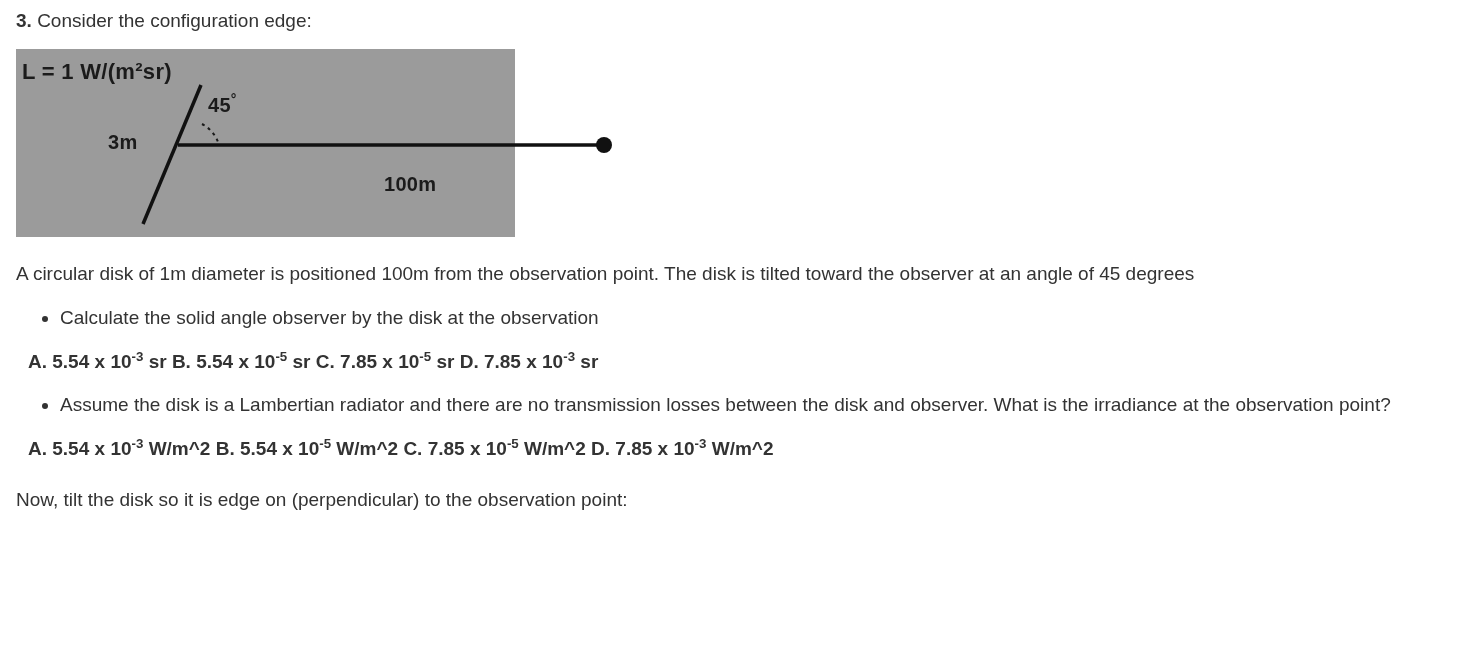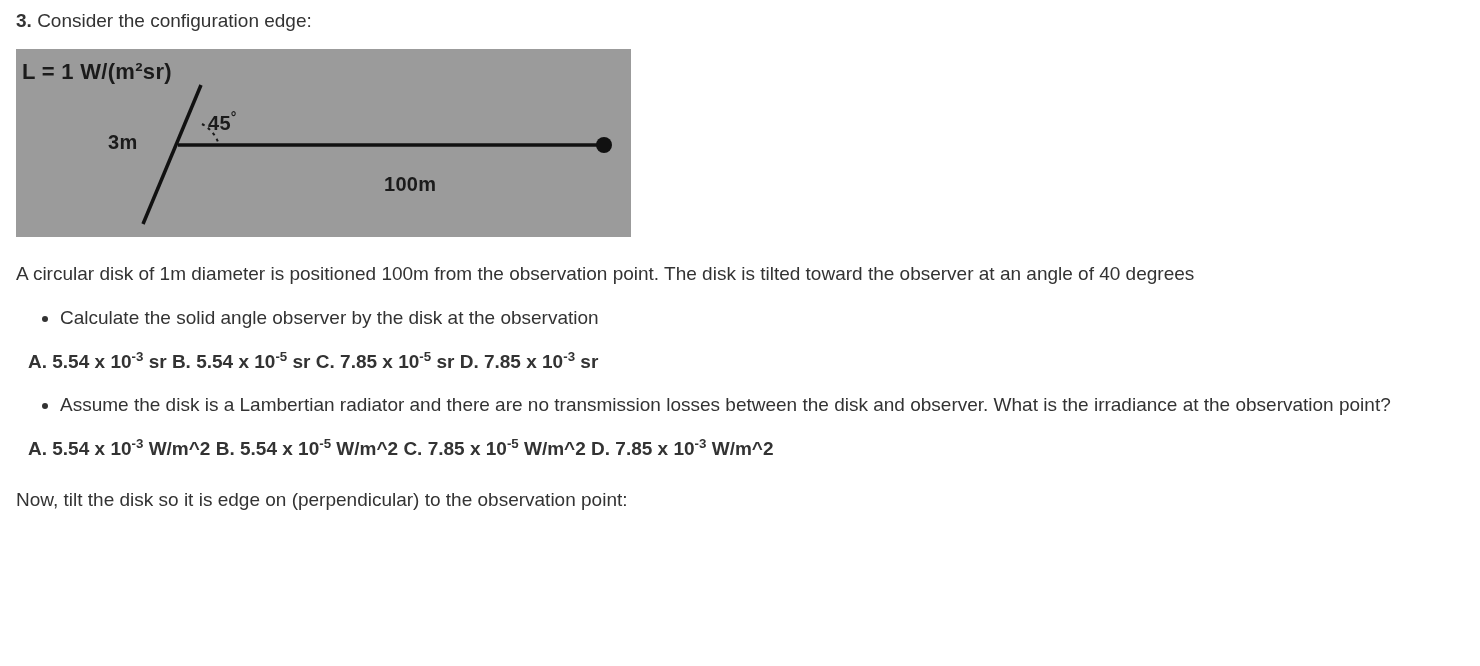--- a/index.html
+++ b/index.html
@@ -8,21 +8,21 @@
       font-size:19px;
       color:#333333;
       padding:6px 16px 16px 16px;
       line-height:1.55;
       width:1480px;
       box-sizing:border-box;
     }
     .q-num{font-weight:700;color:#333}
     .figure{
       background:#9b9b9b;
-      width:615px;height:188px;
+      width:499px;height:188px;
       position:relative;
       margin:12px 0 22px 0;
     }
     .para{margin:0 0 14px 0}
     ul.blist{margin:10px 0 10px 0;padding-left:44px}
     ul.blist li{margin:0 0 14px 0}
     .ans{font-weight:700;color:#333;margin:0 0 14px 12px}
     sup{font-size:.7em}
     
     .ftxt{
@@ -41,39 +41,39 @@
   <span class="q-num">3.</span>
   <span>Consider the configuration edge:</span>
 </p>
 
 <div class="figure">
 
   <span class="ftxt" style="left:6px;top:6px">L = 1 W/(m²sr)</span>
 
   <span class="ftxt fsml" style="left:92px;top:78px">3m</span>
 
-  <span class="ftxt fsml" style="left:192px;top:58px">
+  <span class="ftxt fsml" style="left:192px;top:40px">
     <span>45</span><span class="deg">°</span>
   </span>
 
   <span class="ftxt fsml" style="left:368px;top:120px">100m</span>
 
   <svg width="615" height="188" style="position:absolute;left:0;top:0">
 
     <line x1="127" y1="175" x2="185" y2="36" stroke="#111" stroke-width="3.5"></line>
 
     <line x1="162" y1="96" x2="588" y2="96" stroke="#111" stroke-width="3.5"></line>
 
     <circle cx="588" cy="96" r="8" fill="#111"></circle>
 
     <path d="M 186 75 A 34 34 0 0 1 203 96" fill="none" stroke="#1b1b1b" stroke-width="2" stroke-dasharray="3 4"></path>
   </svg>
 </div>
 
-<p class="para">A circular disk of 1m diameter is positioned 100m from the observation point. The disk is tilted toward the observer at an angle of 40 degrees</p>
+<p class="para">A circular disk of 1m diameter is positioned 100m from the observation point. The disk is tilted toward the observer at an angle of 45 degrees</p>
 
 <ul class="blist">
   <li>Calculate the solid angle observer by the disk at the observation</li>
 </ul>
 
 <p class="ans">
   <span><span>A.  5.54 x 10</span><sup>-3</sup><span> sr</span></span>
   <span><span> B. 5.54 x 10</span><sup>-5</sup><span> sr </span></span>
   <span><span> C. 7.85 x 10</span><sup>-5</sup><span> sr </span></span>
   <span><span> D. 7.85 x 10</span><sup>-3</sup><span> sr</span></span>

